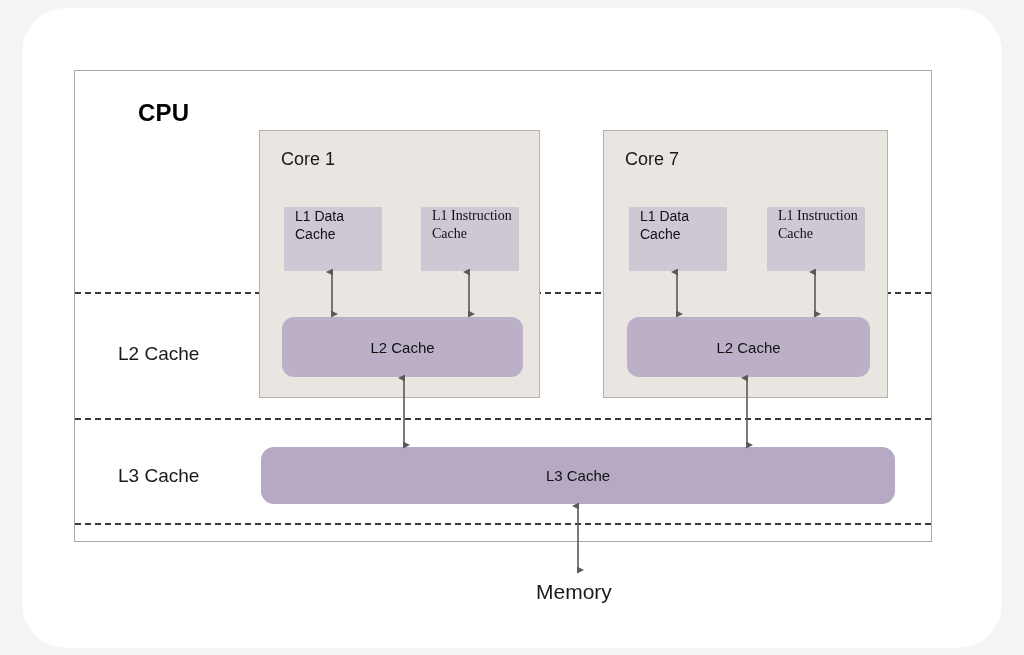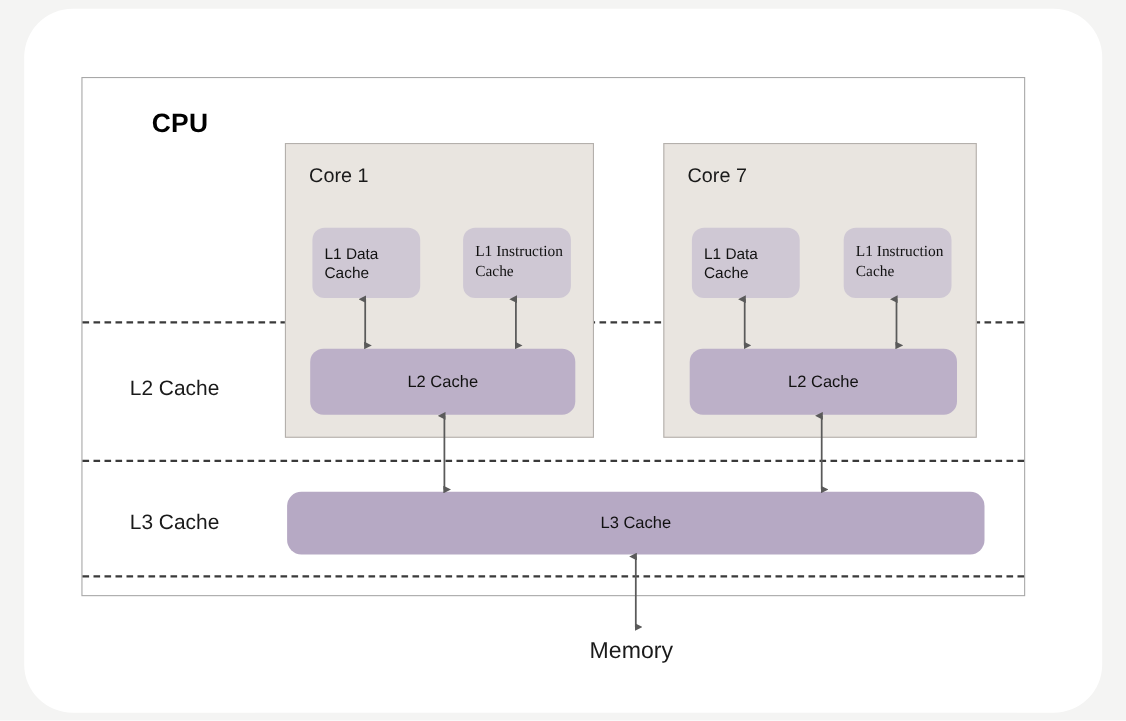--- a/index.html
+++ b/index.html
@@ -100,24 +100,23 @@
     color: #1a1a1a;
   }
 
   
   .l1-block {
     position: absolute;
     top: 76px;
     width: 98px;
     height: 64px;
     background: #cfc8d4;
-    border-radius: 11px;
+    border-radius: 1px;
     box-sizing: border-box;
     display: flex;
-    align-items: center;
     padding-left: 11px;
   }
   .l1-block.data  { left: 24px; }
   .l1-block.instr { left: 161px; font-family: Liberation Serif, serif; }
   .core2 .l1-block.data  { left: 25px; }
   .core2 .l1-block.instr { left: 163px; }
 
   .l1-label {
     font-size: 14px;
     color: #111111;

